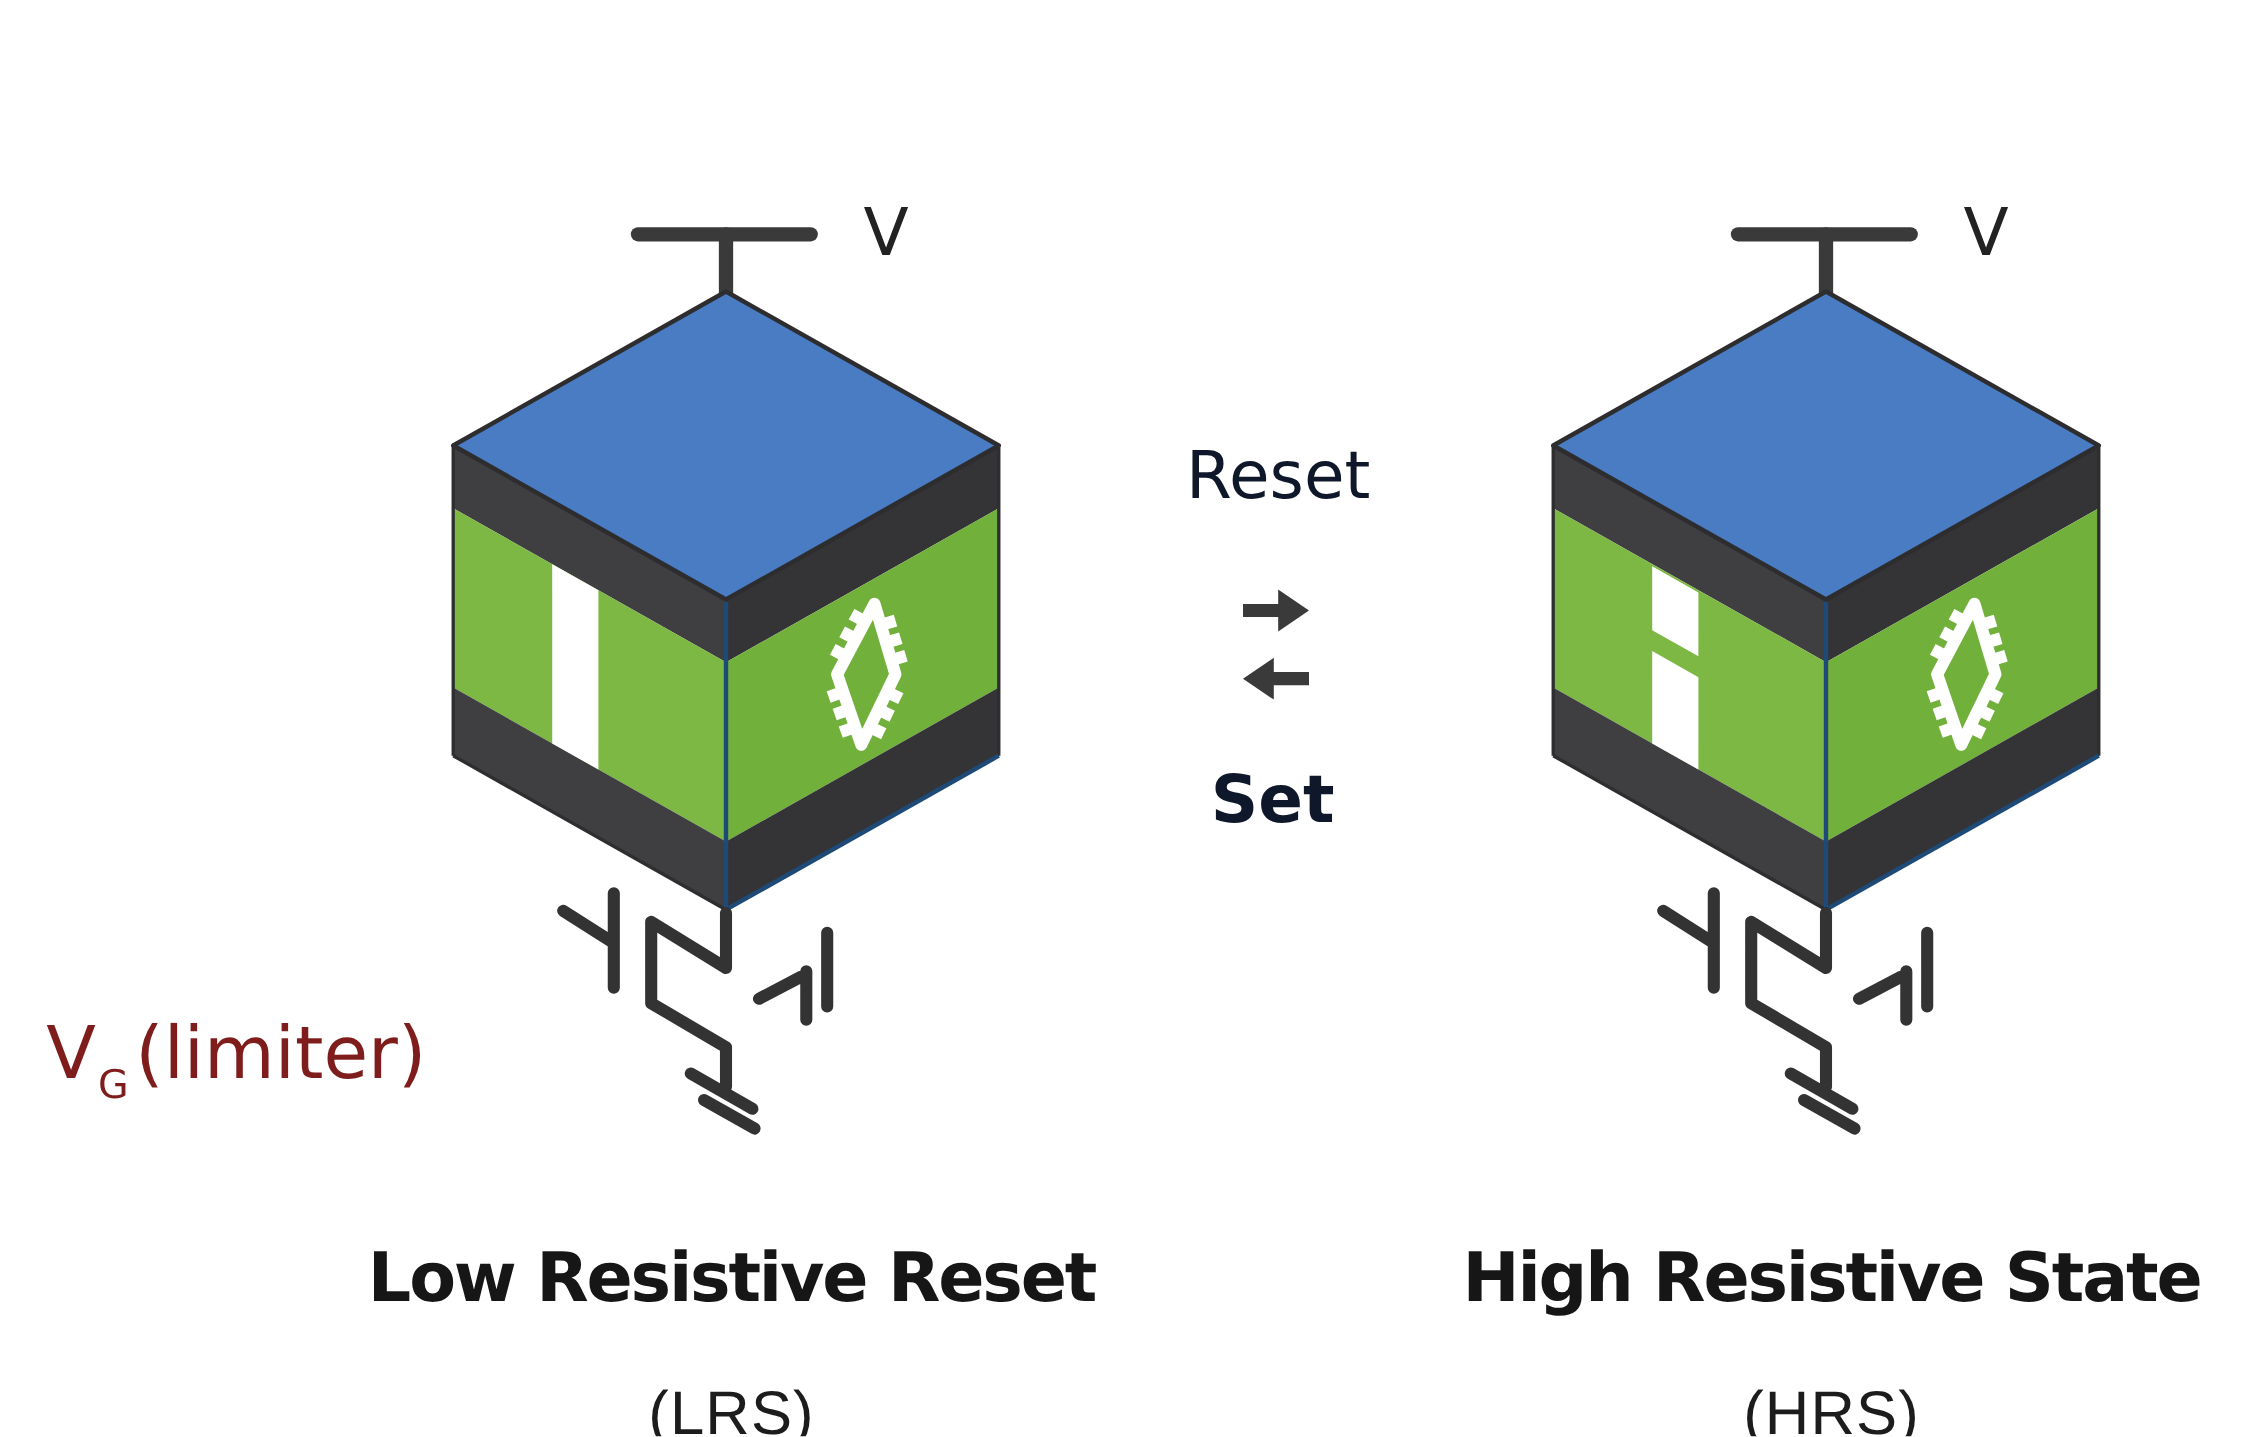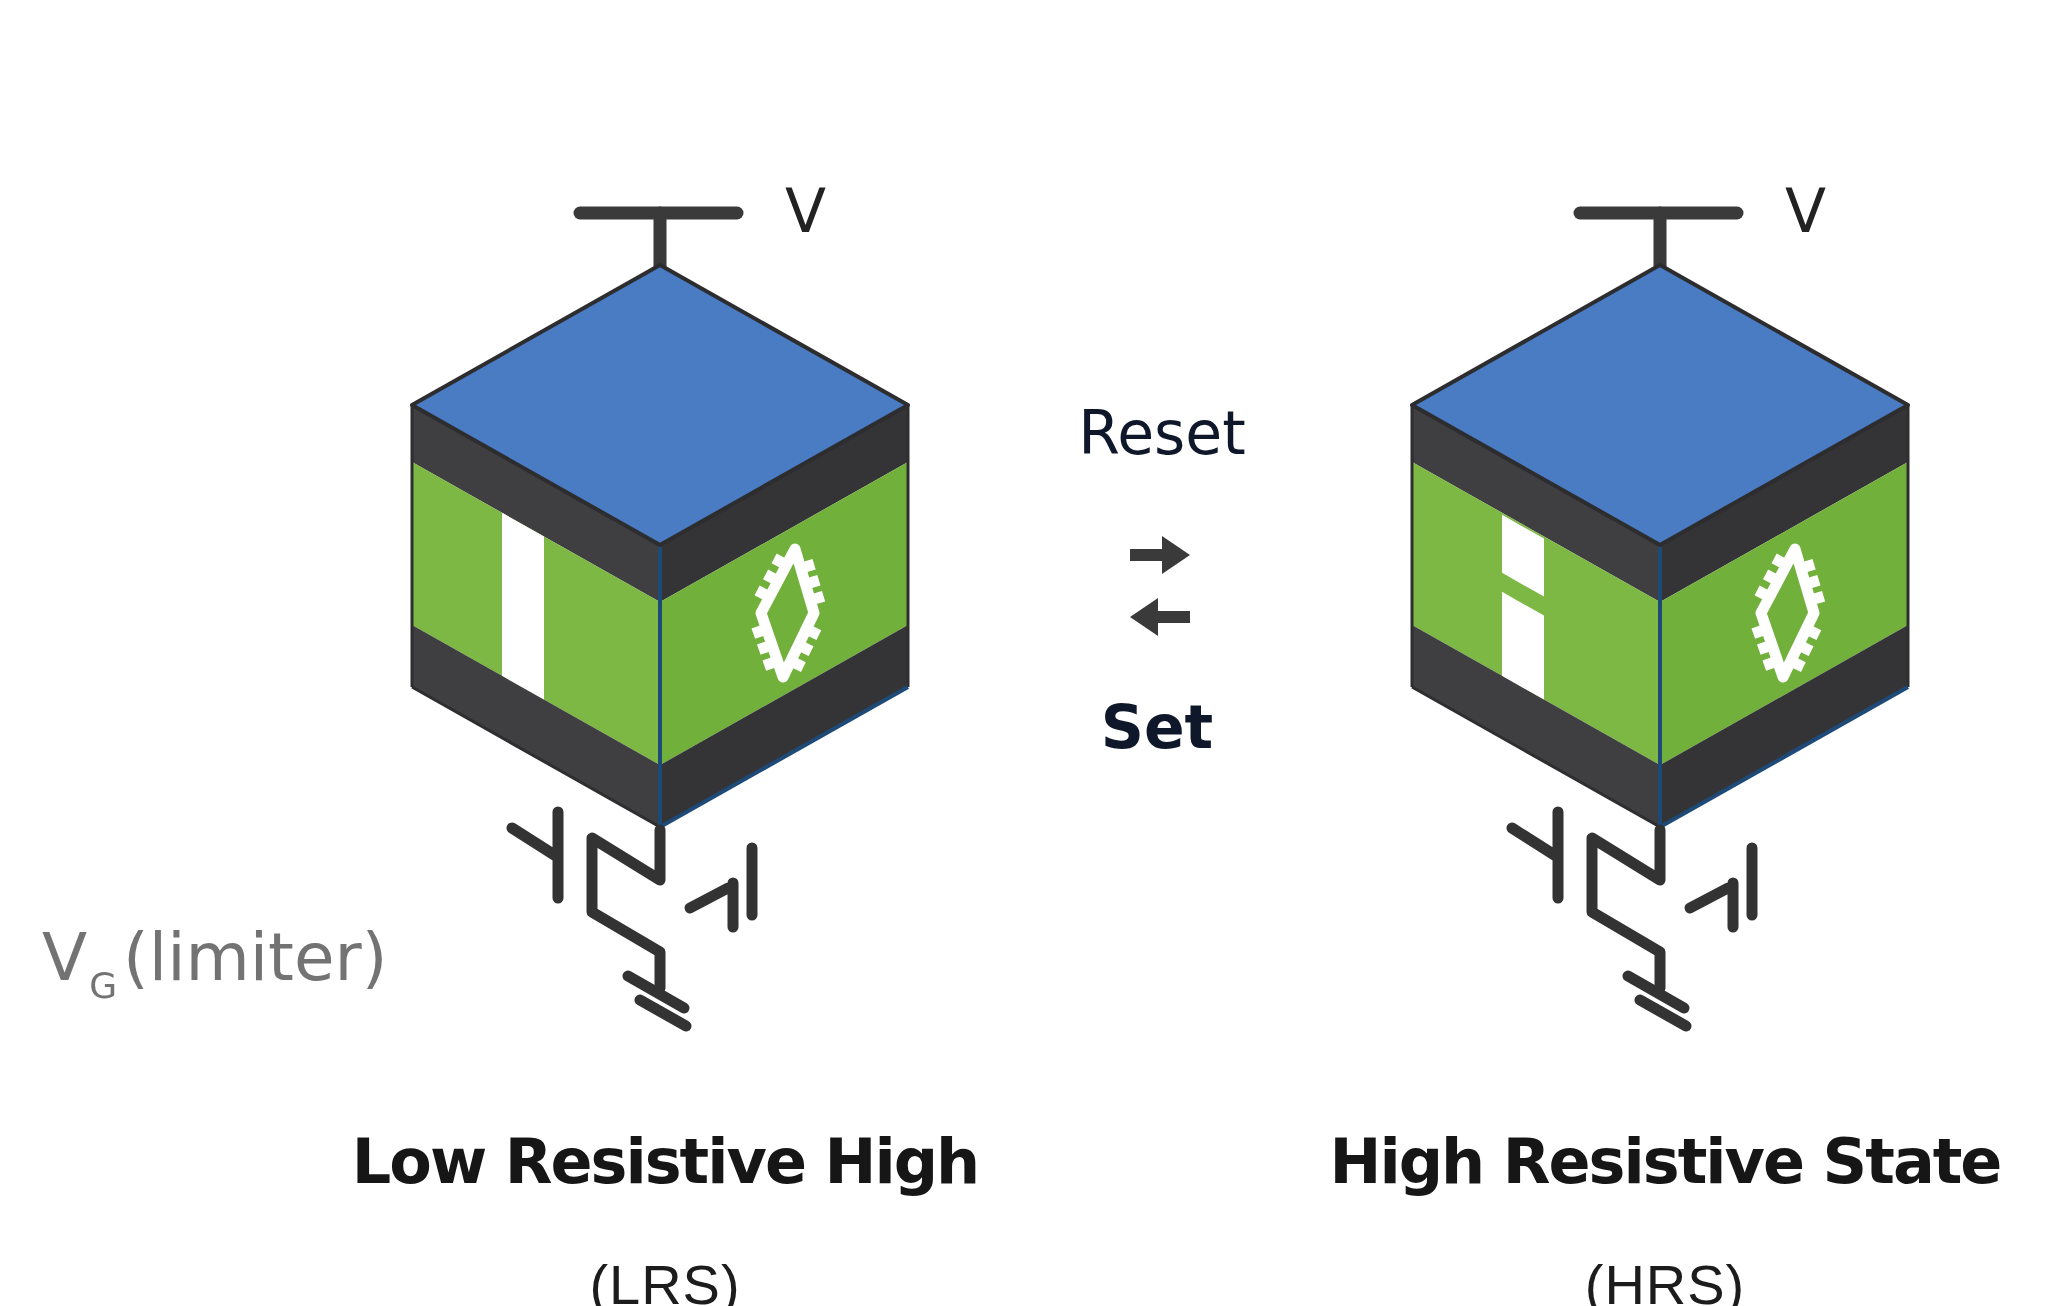--- a/index.html
+++ b/index.html
@@ -37,21 +37,21 @@
   }
   .reset-label{left:1162px;top:398px;}
   .set-label{left:1157px;top:692px;font-weight:bold;}
   .arrows{position:absolute;left:1128px;top:533px;width:64px;height:106px;}
   .arrows .shaft{stroke:#3a3a3a;stroke-width:12;}
   .arrows .head{fill:#3a3a3a;}
 
   
   .vg{
     position:absolute;top:918px;
-    font-family:"DejaVu Sans",sans-serif;font-size:66px;font-weight:400;color:#737373;white-space:nowrap;line-height:80px;
+    font-family:"DejaVu Sans",sans-serif;font-size:66px;font-weight:400;color:#7f1d1d;white-space:nowrap;line-height:80px;
   }
   .vg.left{left:42px;}
   .vg.right{left:1006px;}
   .vg .sub{font-size:36px;position:relative;top:18px;margin:0 6px 0 2px;}
 
   
   .caption{position:absolute;top:1124px;transform:translateX(-50%);text-align:center;white-space:nowrap;}
   .caption.left{left:665px;}
   .caption.right{left:1665px;}
   .caption .title{
@@ -158,21 +158,21 @@
     <line class="shaft" x1="2" y1="22" x2="40" y2="22"></line>
     <polygon class="head" points="34,3 62,22 34,41"></polygon>
     <line class="shaft" x1="24" y1="84" x2="62" y2="84"></line>
     <polygon class="head" points="30,65 2,84 30,103"></polygon>
   </svg>
   <div class="set-label">Set</div>
 
   <div class="vg left"><span>V</span><span class="sub">G</span><span>(limiter)</span></div>
 
   <div class="caption left">
-    <div class="title">Low Resistive High</div>
+    <div class="title">Low Resistive Reset</div>
     <div class="abbr">(LRS)</div>
   </div>
   <div class="caption right">
     <div class="title">High Resistive State</div>
     <div class="abbr">(HRS)</div>
   </div>
 
 </div>
 
 </body></html>

